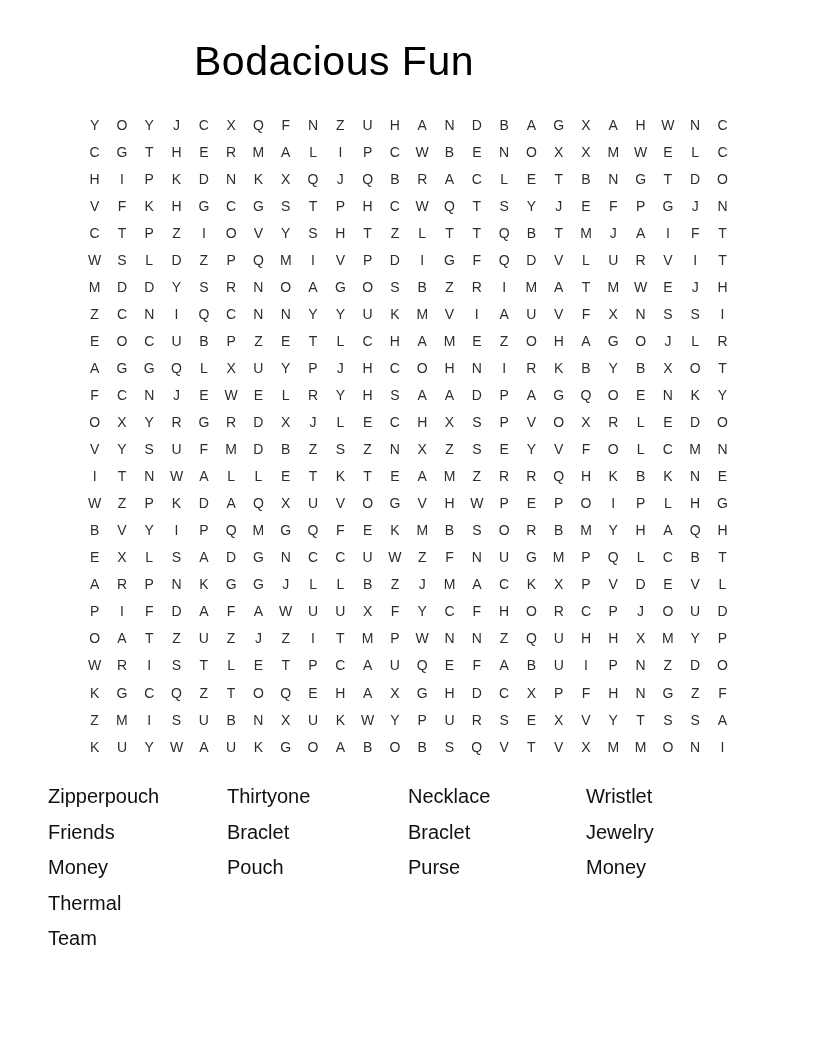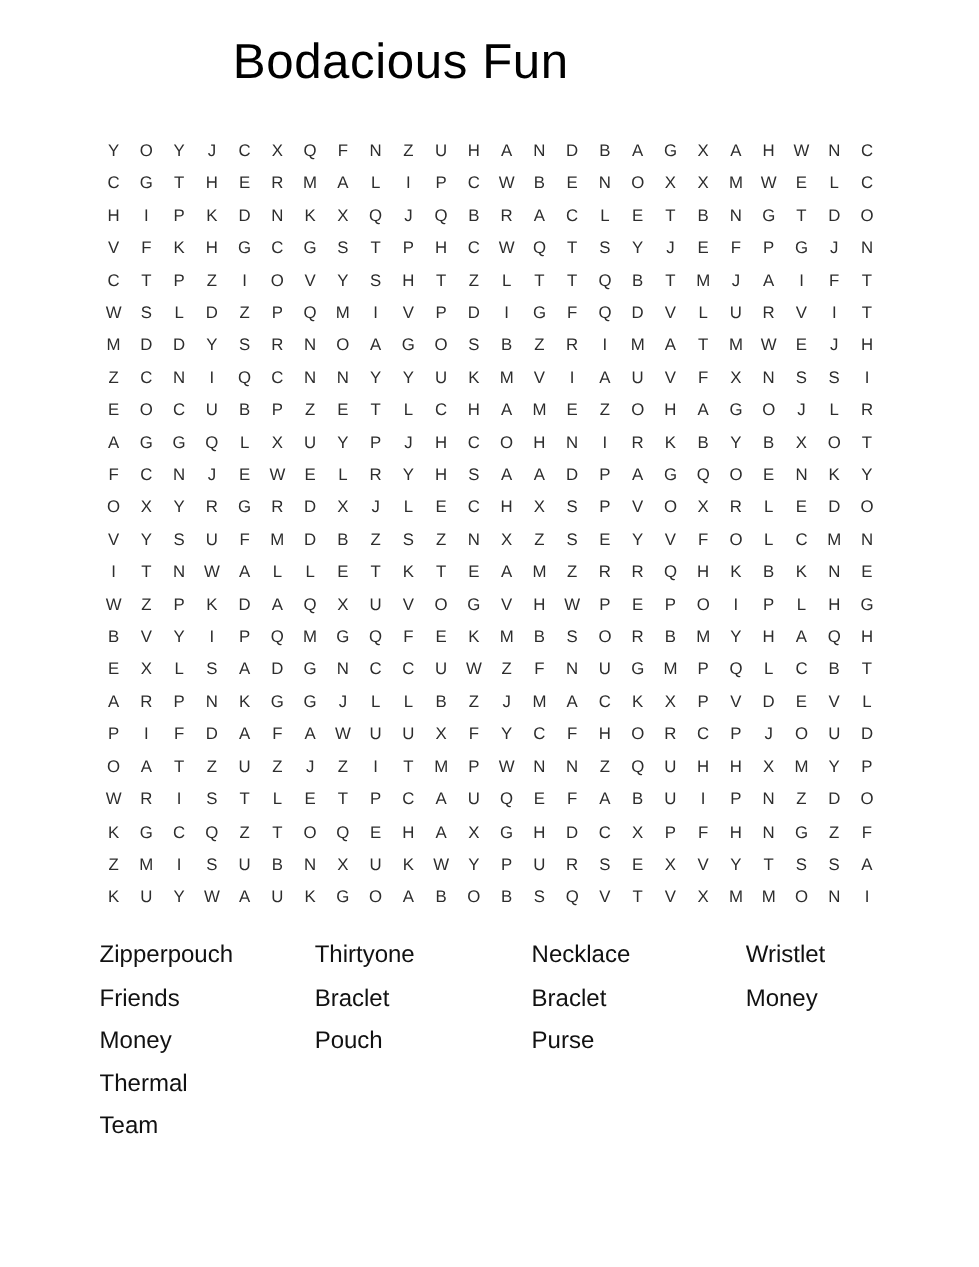--- a/index.html
+++ b/index.html
@@ -10,21 +10,21 @@
   body {
     width: 816px;
     height: 1056px;
     position: relative;
     font-family: "Liberation Sans", sans-serif;
     color: #000;
     overflow: hidden;
   }
   .page-title {
     position: absolute;
-    top: 28px;
+    top: 38px;
     left: 0;
     width: 668px;
     text-align: center;
     font-size: 41px;
     font-weight: 400;
     color: #000000;
     letter-spacing: 0.5px;
   }
   .ws-grid {
     position: absolute;
@@ -44,21 +44,20 @@
   }
   .word-list {
     position: absolute;
     left: 48px;
     top: 779px;
     width: 720px;
     display: flex;
   }
   .word-col {
     display: block;
-    margin-left: 35px;
   }
   .word-col-0 { width: 179px; }
   .word-col-1 { width: 181px; }
   .word-col-2 { width: 178px; }
   .word-col-3 { width: 182px; }
   .word-item {
     font-size: 20px;
     line-height: 35.6px;
     color: #111111;
     white-space: nowrap;
@@ -661,15 +660,16 @@
       <div class="word-item">Braclet</div>
       <div class="word-item">Pouch</div>
     </div>
     <div class="word-col word-col-2">
       <div class="word-item">Necklace</div>
       <div class="word-item">Braclet</div>
       <div class="word-item">Purse</div>
     </div>
     <div class="word-col word-col-3">
       <div class="word-item">Wristlet</div>
+      <div class="word-item">Jewelry</div>
       <div class="word-item">Money</div>
     </div>
   </div>
 
 </body></html>

